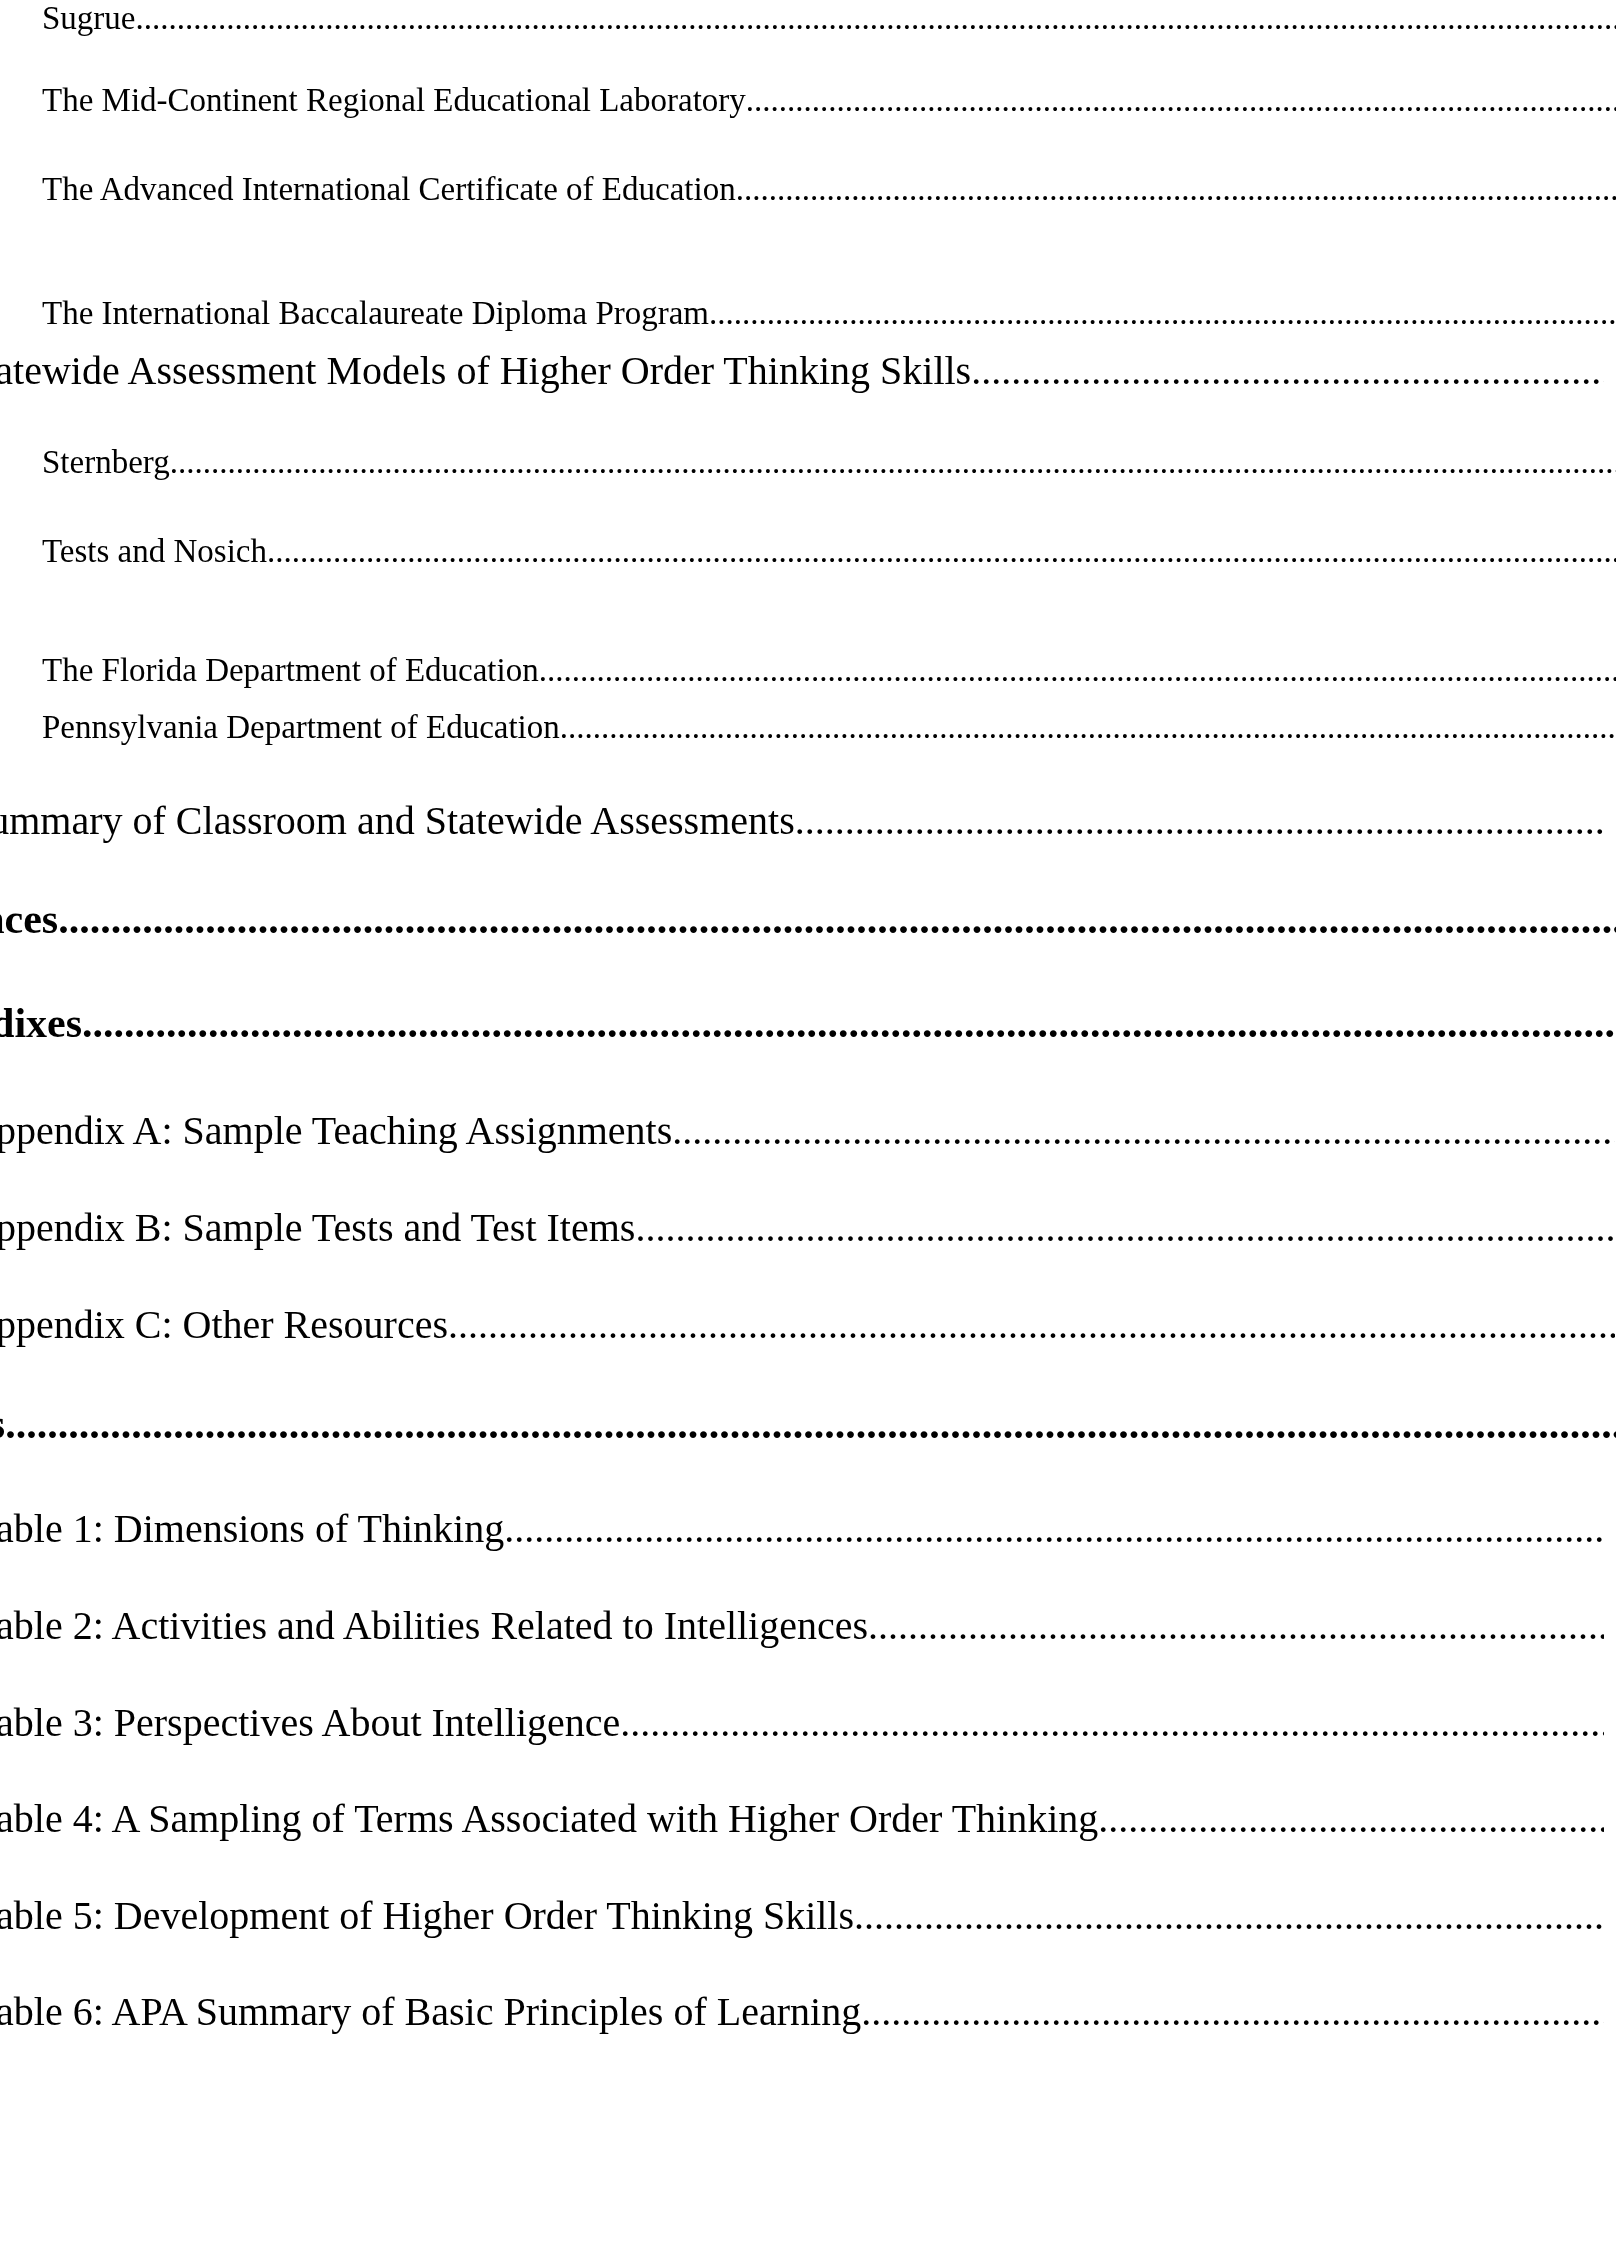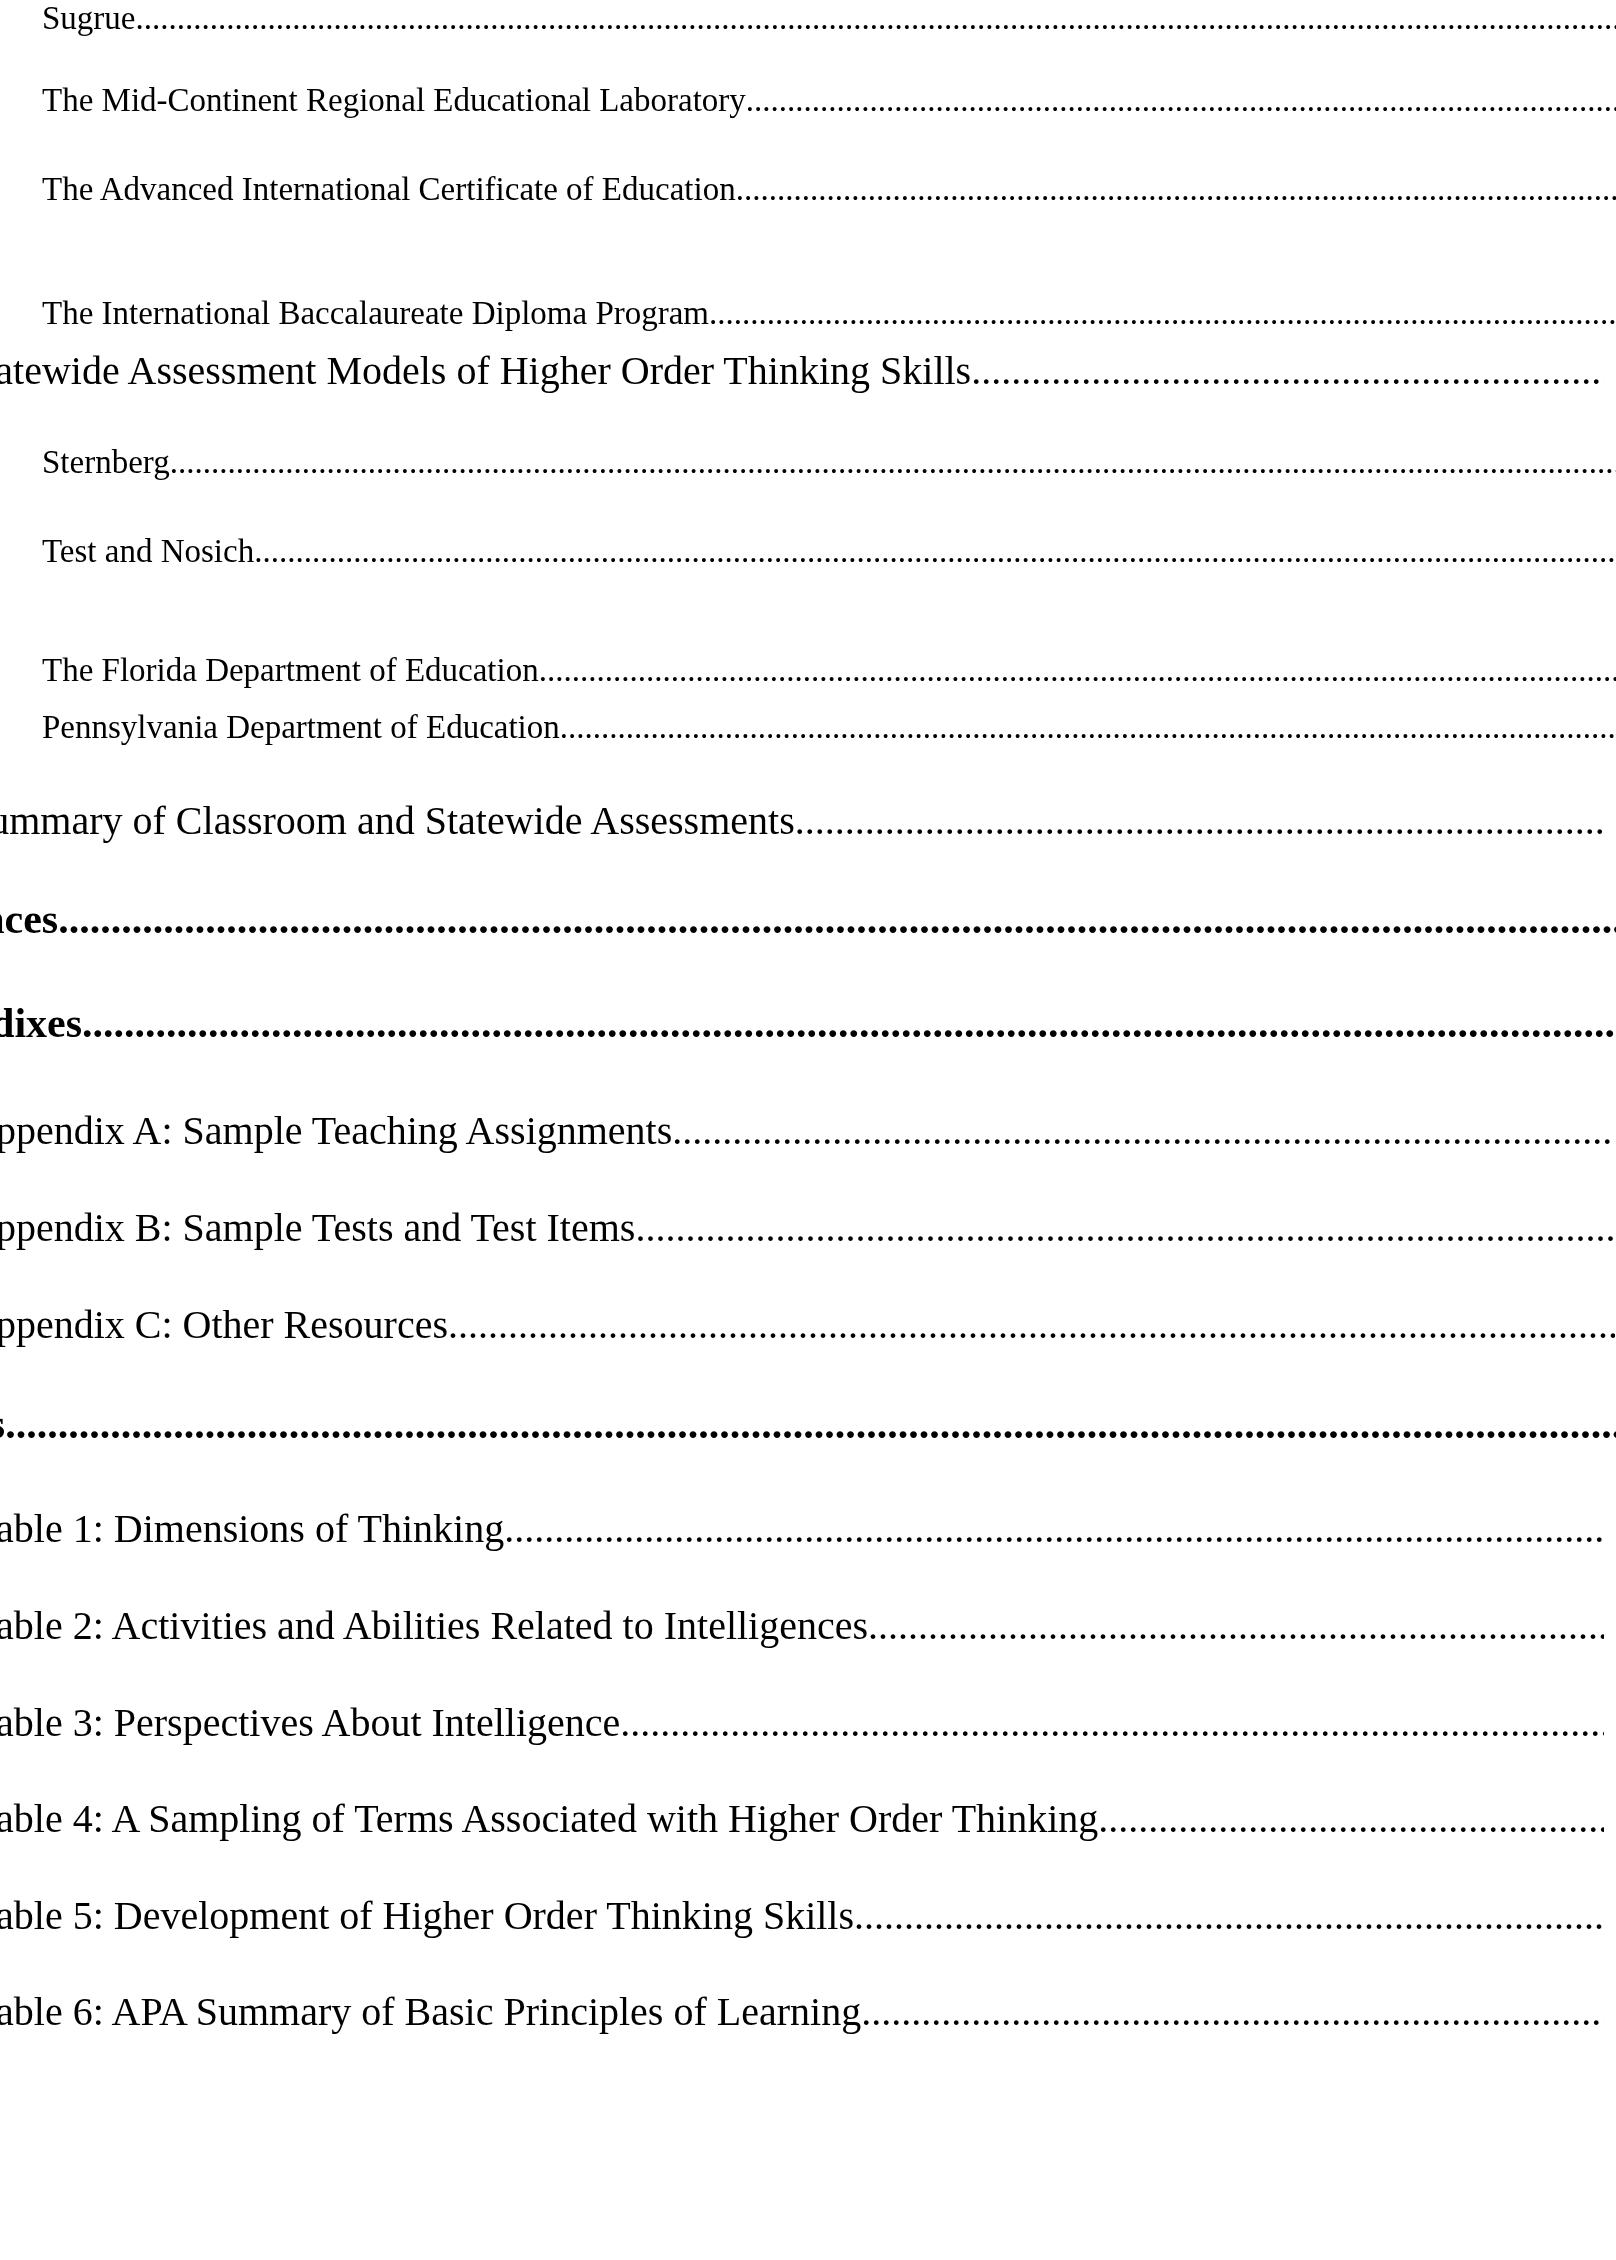--- a/index.html
+++ b/index.html
@@ -62,21 +62,21 @@
   <div class="toc-row" style="top:444px;height:46px;">
     <div class="toc-inner lvl-sub" style="left:42px;right:-9.1px;top:0px;">
       <span class="entry-text">Sternberg</span>
       <span class="leader">................................................................................................................................................................................................................................................................................................................................................................................................................</span>
       <span class="page-num"></span>
     </div>
   </div>
 
   <div class="toc-row" style="top:533px;height:46px;">
     <div class="toc-inner lvl-sub" style="left:42px;right:-9.1px;top:0px;">
-      <span class="entry-text">Test and Nosich</span>
+      <span class="entry-text">Tests and Nosich</span>
       <span class="leader">................................................................................................................................................................................................................................................................................................................................................................................................................</span>
       <span class="page-num"></span>
     </div>
   </div>
 
   <div class="toc-row" style="top:652px;height:46px;">
     <div class="toc-inner lvl-sub" style="left:42px;right:-9.1px;top:0px;">
       <span class="entry-text">The Florida Department of Education</span>
       <span class="leader">................................................................................................................................................................................................................................................................................................................................................................................................................</span>
       <span class="page-num"></span>

